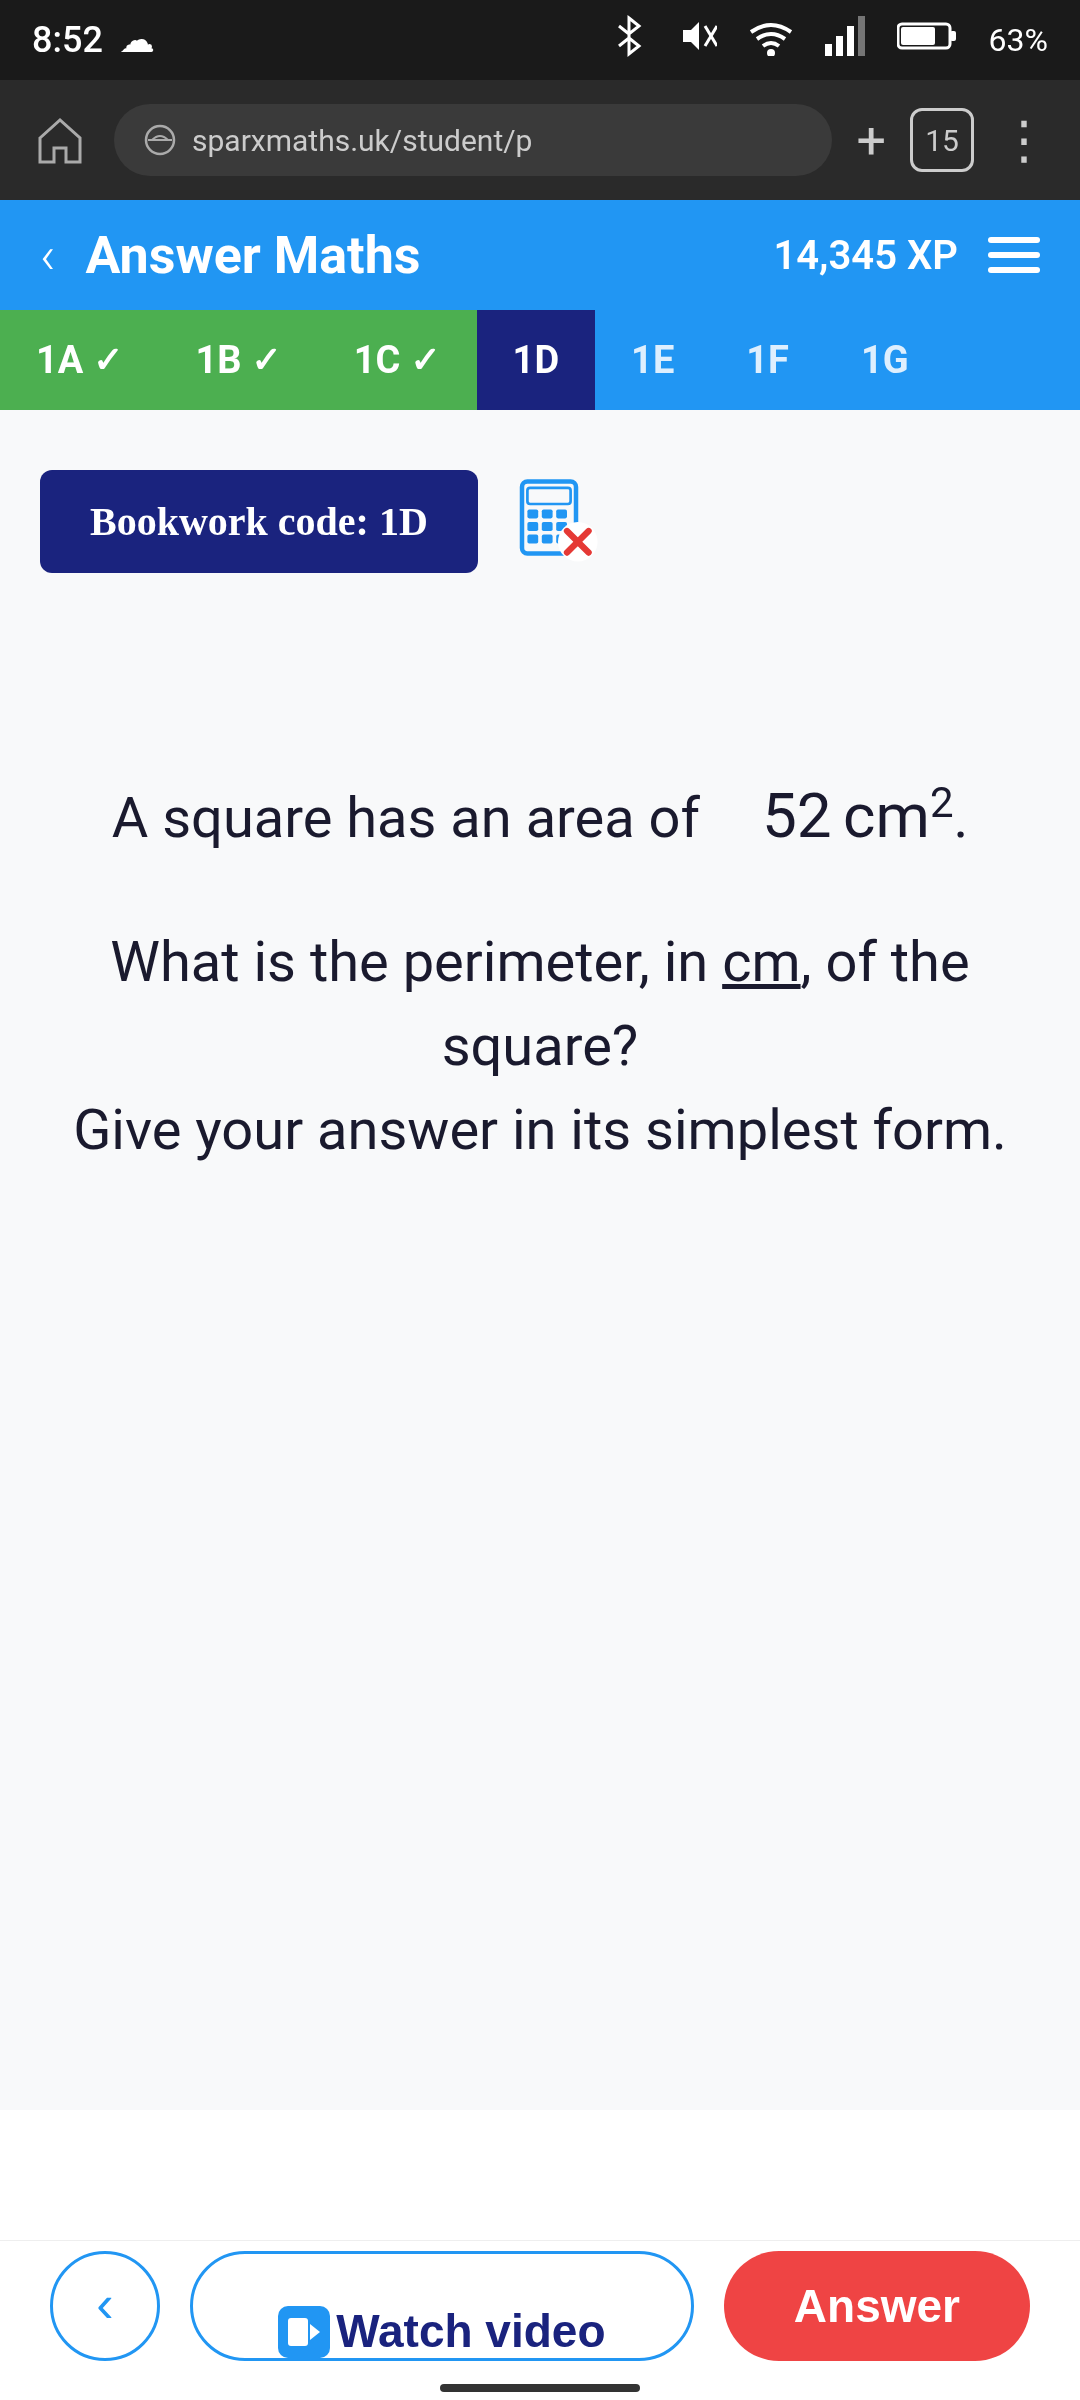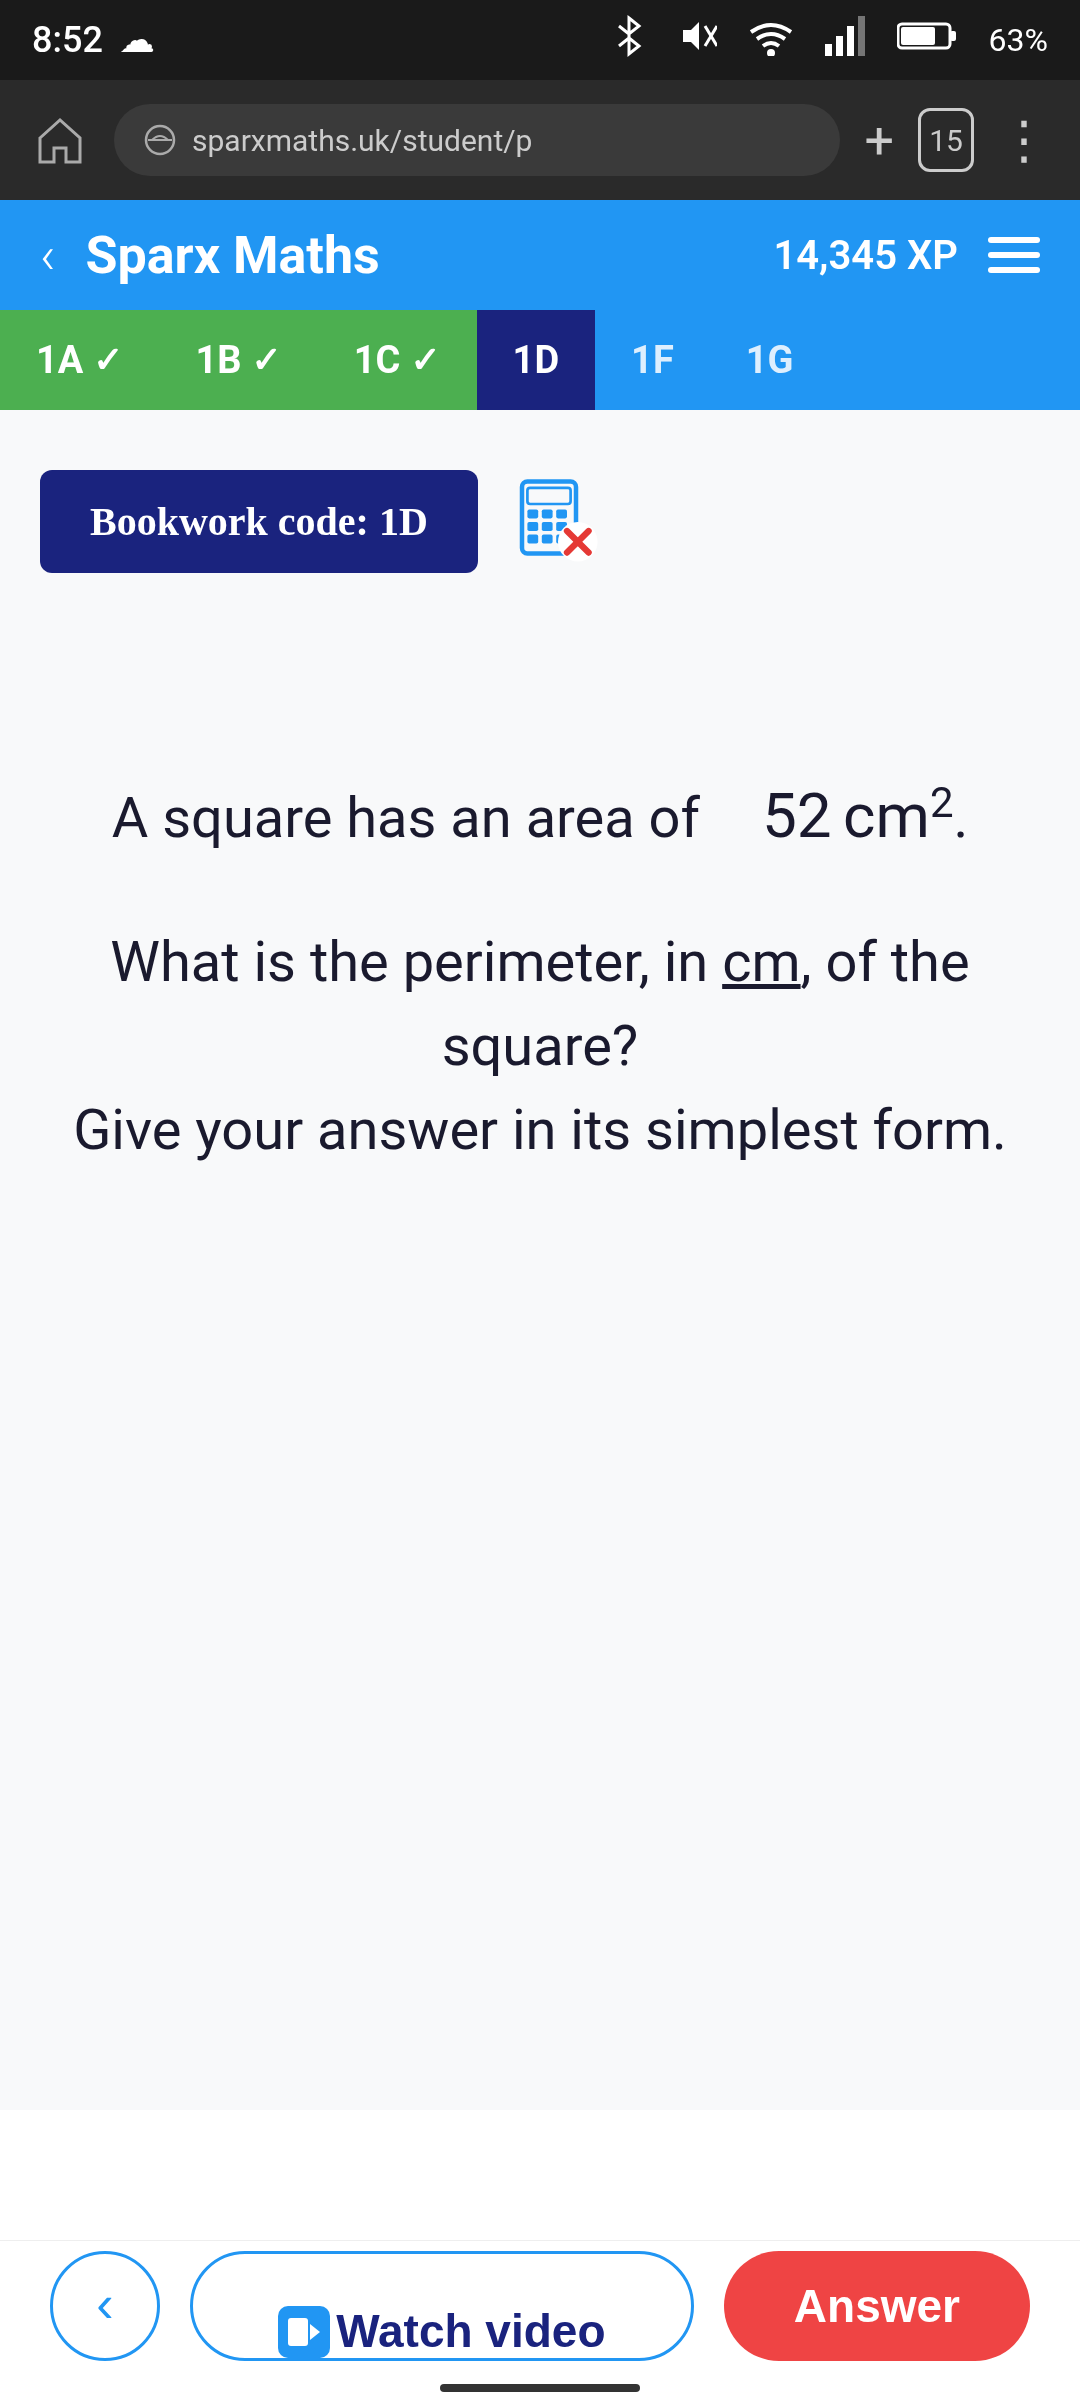--- a/index.html
+++ b/index.html
@@ -66,21 +66,21 @@
       color: #ccc;
       font-size: 30px;
     }
     .browser-actions {
       display: flex;
       align-items: center;
       gap: 24px;
       color: #ccc;
     }
     .browser-tab-count {
-      width: 56px;
+      width: 64px;
       height: 64px;
       border: 3px solid #ccc;
       border-radius: 12px;
       display: flex;
       align-items: center;
       justify-content: center;
       font-size: 30px;
       color: #ccc;
     }
 
@@ -380,21 +380,21 @@
     <span style="font-size:52px;color:#ccc;cursor:pointer">+</span>
     <div class="browser-tab-count">
       <span>15</span>
     </div>
     <span style="font-size:52px;color:#ccc;cursor:pointer">⋮</span>
   </div>
 </div>
 
 <div class="sparx-header">
   <div class="sparx-back-btn">‹</div>
-  <div class="sparx-title">Sparx Maths</div>
+  <div class="sparx-title">Answer Maths</div>
   <div class="sparx-xp">14,345 XP</div>
   <div class="sparx-menu-btn">
     <span></span>
       <span></span>
       <span></span>
   </div>
 </div>
 
 <div class="tab-bar">
   <div class="tab-item completed">
@@ -404,20 +404,23 @@
   <div class="tab-item completed">
     <span>1B</span>
     <span class="tab-check">✓</span>
   </div>
   <div class="tab-item completed">
     <span>1C</span>
     <span class="tab-check">✓</span>
   </div>
   <div class="tab-item active">
     <span>1D</span>
+  </div>
+  <div class="tab-item inactive">
+    <span>1E</span>
   </div>
   <div class="tab-item inactive">
     <span>1F</span>
   </div>
   <div class="tab-item inactive">
     <span>1G</span>
   </div>
 </div>
 
 <div class="main-content">

